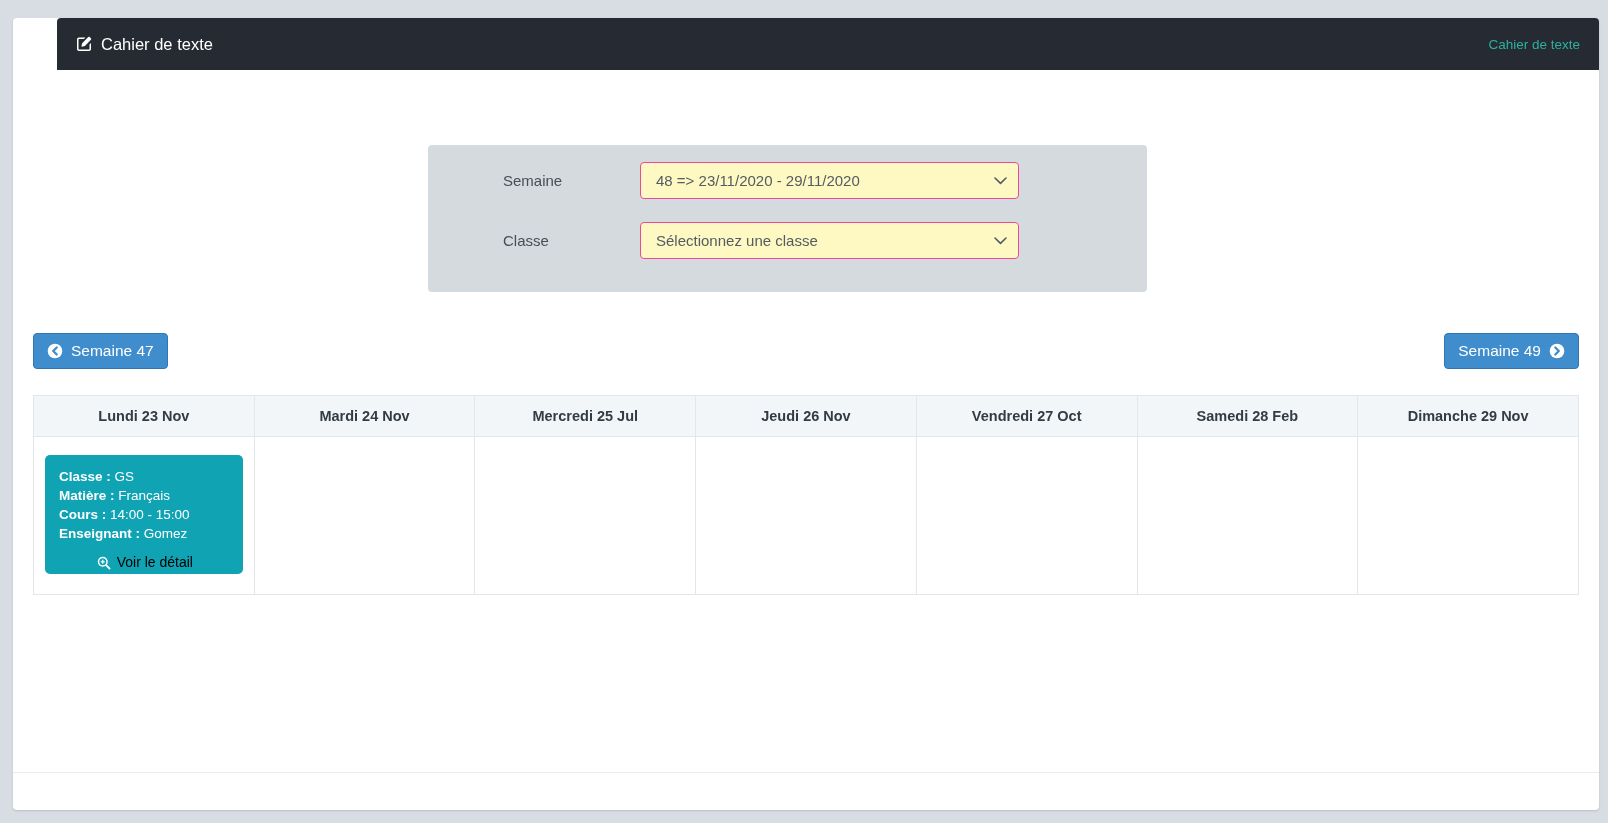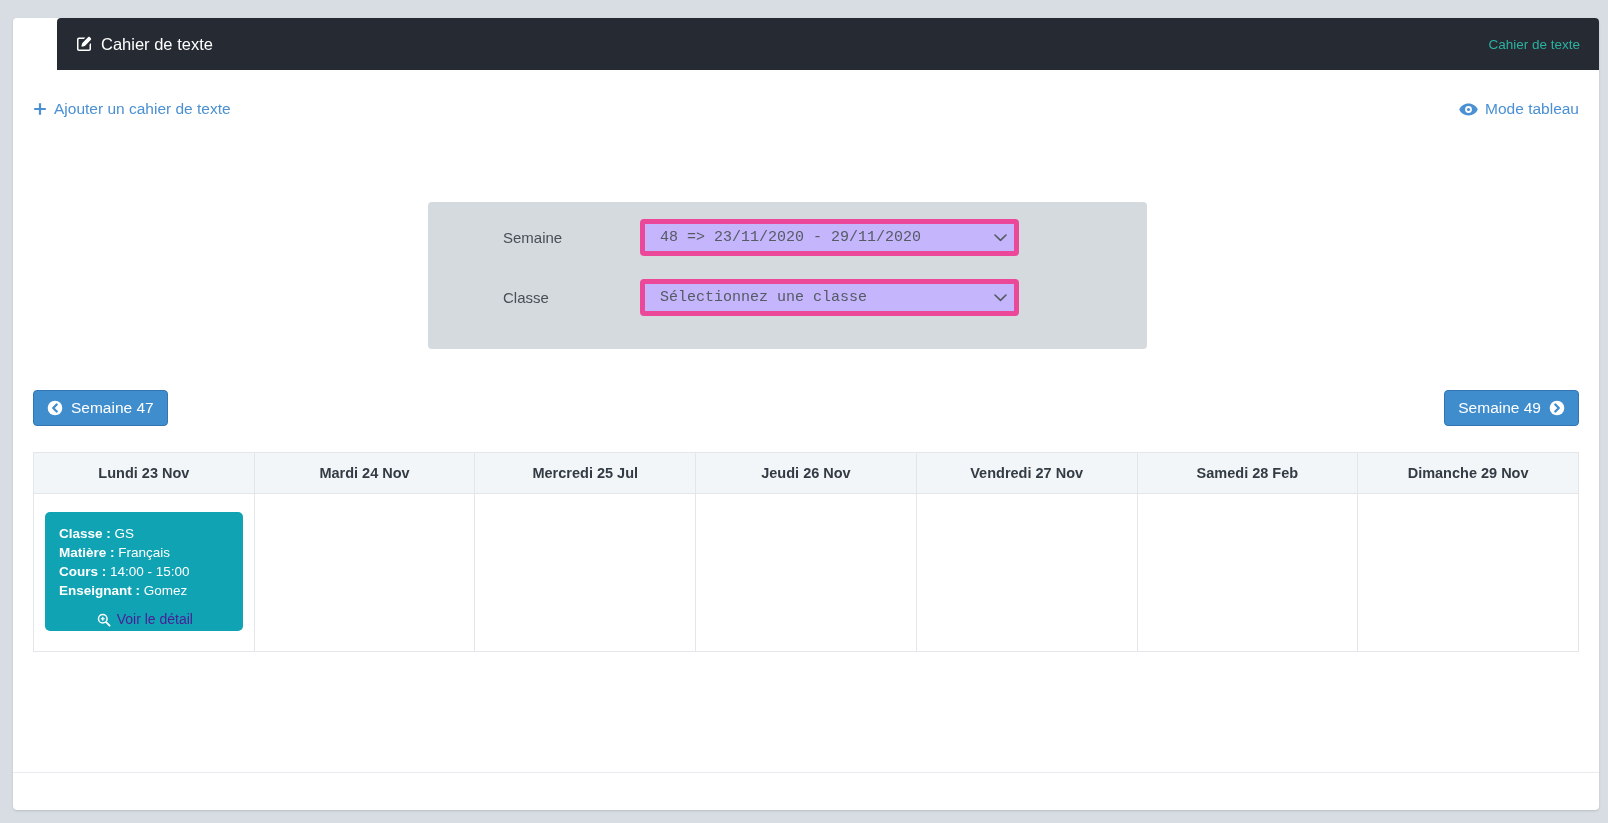--- a/index.html
+++ b/index.html
@@ -33,33 +33,33 @@
   
   .panel-body { flex:1 1 auto; padding:28px 20px 0; }
   .toolbar-row { display:flex; justify-content:space-between; align-items:center; height:22px; }
   .blue-link {
     display:inline-flex; align-items:center; gap:7px;
     color:#4a90d2; font-size:15.5px; text-decoration:none; cursor:pointer;
   }
 
   
   .filter-box {
-    margin:82px 0 0 395px;
+    margin:47px 0 0 395px;
     width:719px; height:147px;
     background:#d4dade; border-radius:4px;
     padding:17px 0 0 75px;
   }
   .filter-row { display:flex; align-items:center; height:37px; margin-bottom:23px; }
   .filter-label { width:137px; font-size:15px; color:#474e56; }
   .select-wrap { position:relative; width:379px; height:37px; }
   .select-wrap select {
     width:100%; height:100%;
     appearance:none; -webkit-appearance:none; -moz-appearance:none;
-    background:#c4b5fd; border:5px solid #ec4899; border-radius:4px;
-    font-family:Liberation Mono, monospace;
+    background:#fef9c3; border:1px solid #ec4899; border-radius:4px;
+    font-family:Liberation Sans, sans-serif;
     font-size:15px; color:#555b62; padding:0 30px 0 15px; cursor:pointer;
   }
   .select-caret { position:absolute; right:12px; top:15px; pointer-events:none; }
 
   
   .note-box {
     margin:22px 0 0 127px; width:1251px; min-height:75px;
     background:#e9f1fa; border-left:5px solid #b9d7f1;
     padding:14px 22px 14px 18px;
     font-size:14.5px; line-height:1.6; color:#8a9199;
@@ -88,21 +88,21 @@
   }
   .cdt-card {
     margin:10px 3px 0; background:#0fa3b4; border-radius:5px;
     color:#ffffff; padding:12px 12px 2px 14px;
     font-size:13.5px; line-height:19px; cursor:pointer;
   }
   .cdt-line b { font-weight:700; }
   .cdt-detail {
     margin-top:10px; text-align:center; font-size:14px;
     display:flex; align-items:center; justify-content:center; gap:6px;
-    color:#4c1d95; text-decoration:none; cursor:pointer;
+    color:#000000; text-decoration:none; cursor:pointer;
   }
 
   
   .panel-footer { flex:0 0 38px; border-top:1px solid #e9ecef; border-radius:0 0 4px 4px; }
 
   .icon { display:inline-flex; flex:0 0 auto; }
 </style>
 </head>
 <body>
 
@@ -116,40 +116,20 @@
           <path d="M14.9 2.3 13.7 1.1c-.4-.4-1.05-.4-1.45 0L6.2 7.2l-.75 2.9c-.08.33.22.63.55.55l2.9-.75 6-6.05c.4-.4.4-1.05 0-1.55z"></path>
         </svg>
       </span>
       <span>Cahier de texte</span>
     </div>
     <a class="breadcrumb-link">Cahier de texte</a>
   </div>
 
   <div class="panel-body">
 
-    <div class="toolbar-row">
-      <a class="blue-link">
-        <span class="icon">
-          <svg width="14" height="14" viewBox="0 0 14 14" fill="#4a90d2">
-            <path d="M5.9 1.2h2.2v4.7h4.7v2.2H8.1v4.7H5.9V8.1H1.2V5.9h4.7z"></path>
-          </svg>
-        </span>
-        <span>Ajouter un cahier de texte</span>
-      </a>
-      <a class="blue-link">
-        <span class="icon">
-          <svg width="19" height="13" viewBox="0 0 24 16">
-            <path fill="#4a90d2" d="M12 .5C6.7.5 2.2 3.6.3 8c1.9 4.4 6.4 7.5 11.7 7.5S21.8 12.4 23.7 8C21.8 3.6 17.3.5 12 .5z"></path>
-            <circle cx="12" cy="8" r="4.3" fill="#ffffff"></circle>
-            <circle cx="12" cy="8" r="2" fill="#4a90d2"></circle>
-          </svg>
-        </span>
-        <span>Mode tableau</span>
-      </a>
-    </div>
 
     <div class="filter-box">
       <div class="filter-row">
         <span class="filter-label">Semaine</span>
         <span class="select-wrap">
           <select>
             <option>48  =&gt; 23/11/2020 - 29/11/2020</option>
           </select>
           <span class="select-caret icon">
             <svg width="13" height="8" viewBox="0 0 13 8" fill="none">
@@ -195,21 +175,21 @@
       </button>
     </div>
 
     <table class="week">
       <thead>
         <tr>
           <th>Lundi 23 Nov</th>
           <th>Mardi 24 Nov</th>
           <th>Mercredi 25 Jul</th>
           <th>Jeudi 26 Nov</th>
-          <th>Vendredi 27 Nov</th>
+          <th>Vendredi 27 Oct</th>
           <th>Samedi 28 Feb</th>
           <th>Dimanche 29 Nov</th>
         </tr>
       </thead>
       <tbody>
         <tr>
           <td>
             <div class="cdt-card">
               <div class="cdt-line"><b>Classe :</b> <span>GS</span></div>
               <div class="cdt-line"><b>Matière :</b> <span>Français</span></div>

